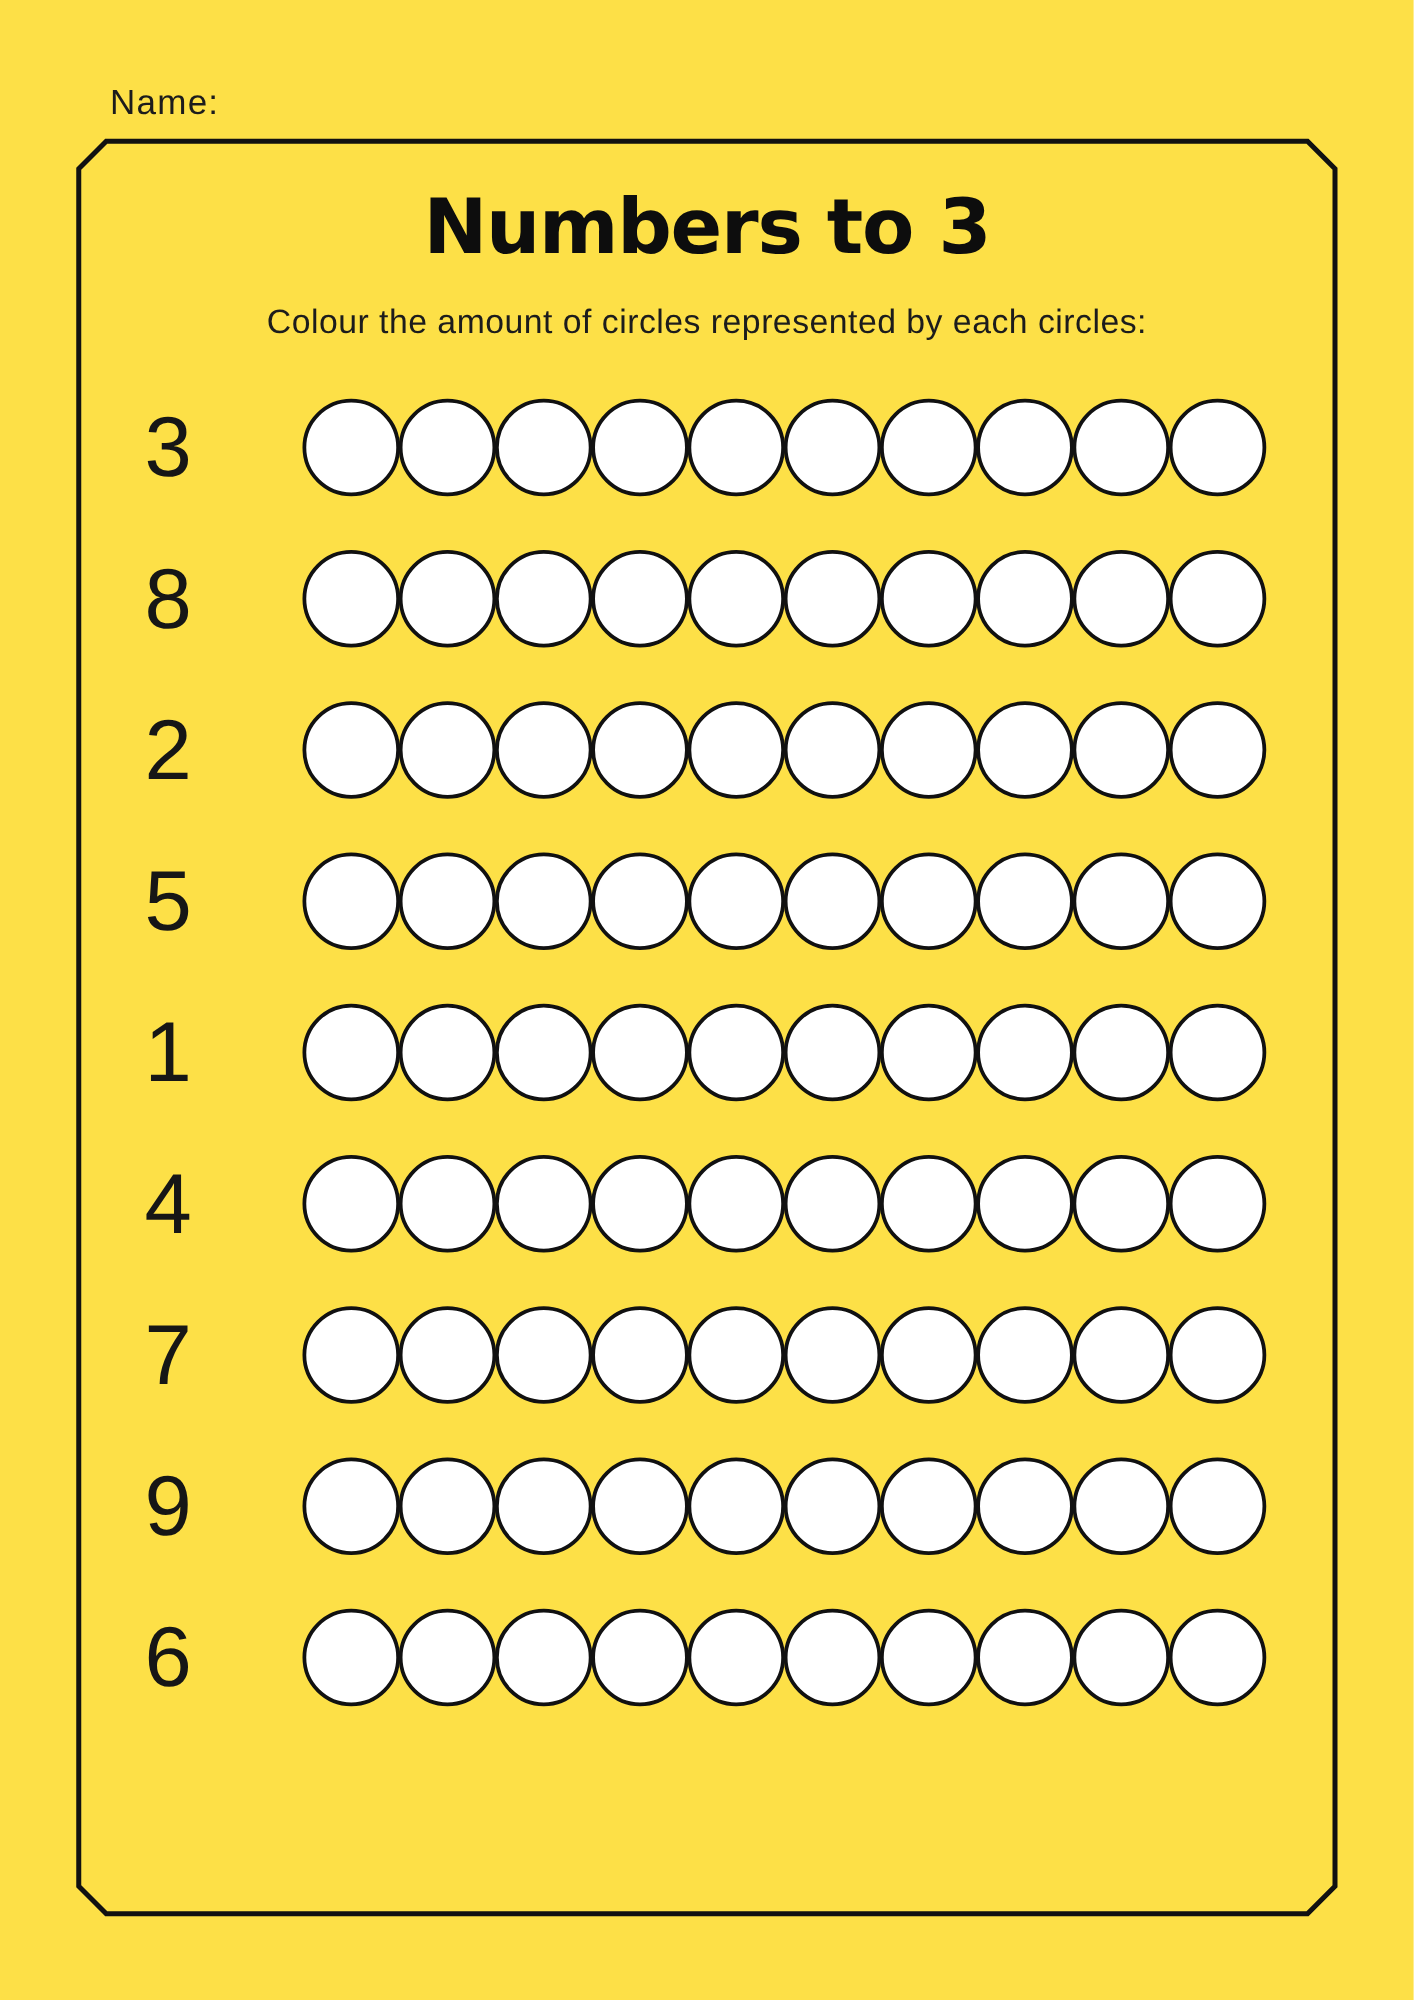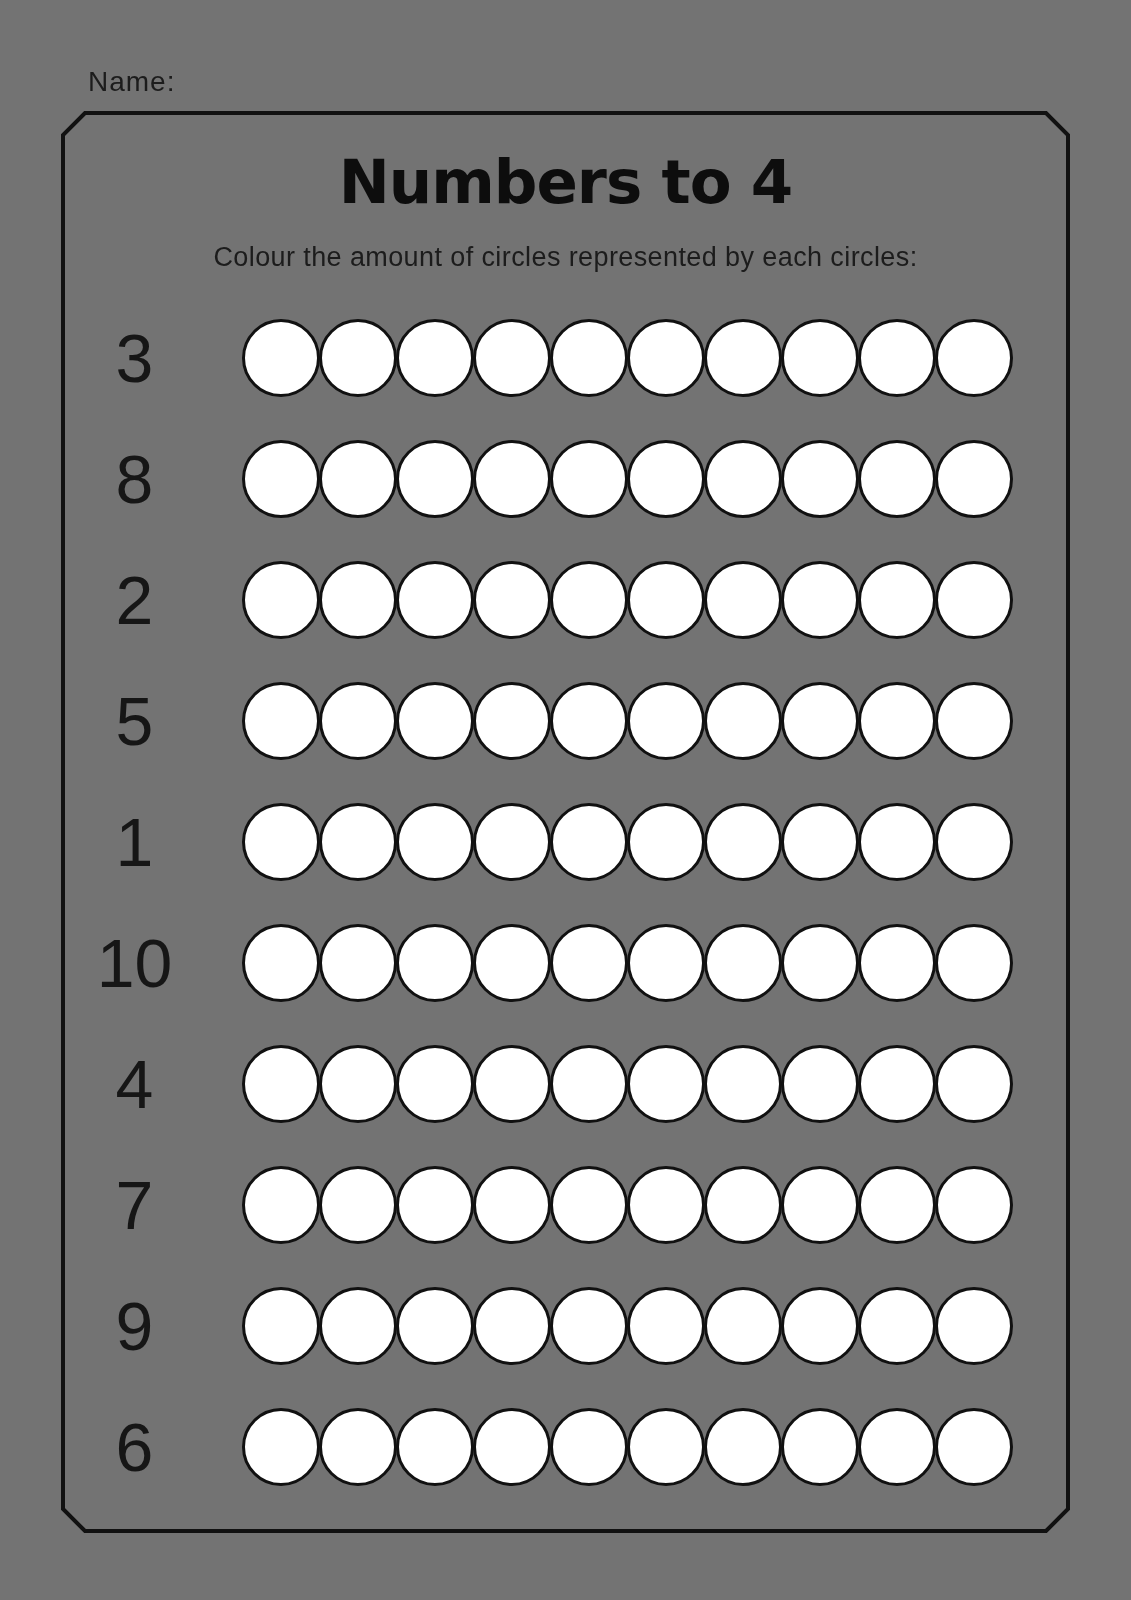--- a/index.html
+++ b/index.html
@@ -1,20 +1,20 @@
 <!DOCTYPE html>
 <html><head>
 <meta charset="utf-8">
 <style>
   html, body { margin: 0; padding: 0; background: #ffffff; }
   .page {
     position: relative;
     width: 1131px;
     height: 1600px;
-    background: #737373;
+    background: #fde047;
     color: #111111;
     font-family: "Liberation Sans", sans-serif;
     overflow: hidden;
   }
   .name-label {
     position: absolute;
     left: 88px;
     top: 66px;
     font-size: 28px;
     letter-spacing: 1px;
@@ -93,21 +93,21 @@
 <body>
 
 <div class="page">
 
   <div class="name-label">Name:</div>
 
   <svg class="frame-svg" width="1131" height="1600" viewBox="0 0 1131 1600" aria-hidden="true">
     <path d="M 85 113 L 1046 113 L 1068 135 L 1068 1509 L 1046 1531 L 85 1531 L 63 1509 L 63 135 Z" fill="none" stroke="#111111" stroke-width="4" stroke-linejoin="miter"></path>
   </svg>
 
-  <h1 class="title">Numbers to 4</h1>
+  <h1 class="title">Numbers to 3</h1>
 
   <p class="instruction">Colour the amount of circles represented by each circles:</p>
 
   <div class="rows" id="rows-container">
       <div class="row">
         <div class="row-number">3</div>
         <div class="circles">
           <div class="circle"></div>
           <div class="circle"></div>
           <div class="circle"></div>
@@ -174,35 +174,20 @@
           <div class="circle"></div>
           <div class="circle"></div>
           <div class="circle"></div>
           <div class="circle"></div>
           <div class="circle"></div>
           <div class="circle"></div>
           <div class="circle"></div>
         </div>
       </div>
       <div class="row">
-        <div class="row-number">10</div>
-        <div class="circles">
-          <div class="circle"></div>
-          <div class="circle"></div>
-          <div class="circle"></div>
-          <div class="circle"></div>
-          <div class="circle"></div>
-          <div class="circle"></div>
-          <div class="circle"></div>
-          <div class="circle"></div>
-          <div class="circle"></div>
-          <div class="circle"></div>
-        </div>
-      </div>
-      <div class="row">
         <div class="row-number">4</div>
         <div class="circles">
           <div class="circle"></div>
           <div class="circle"></div>
           <div class="circle"></div>
           <div class="circle"></div>
           <div class="circle"></div>
           <div class="circle"></div>
           <div class="circle"></div>
           <div class="circle"></div>

